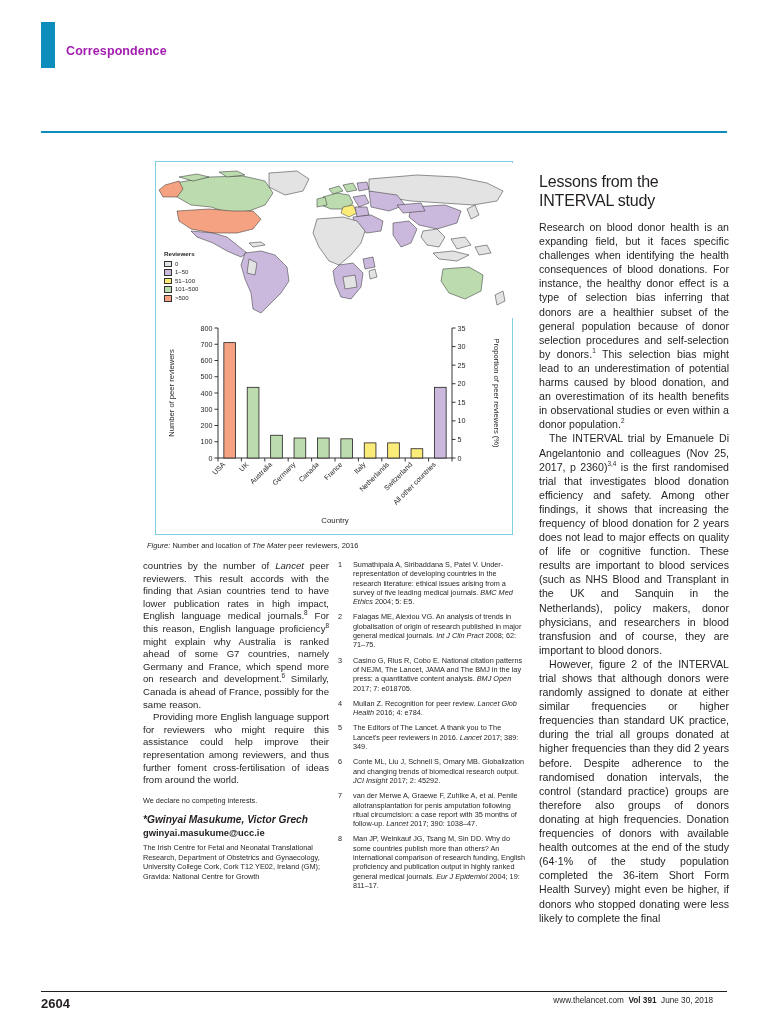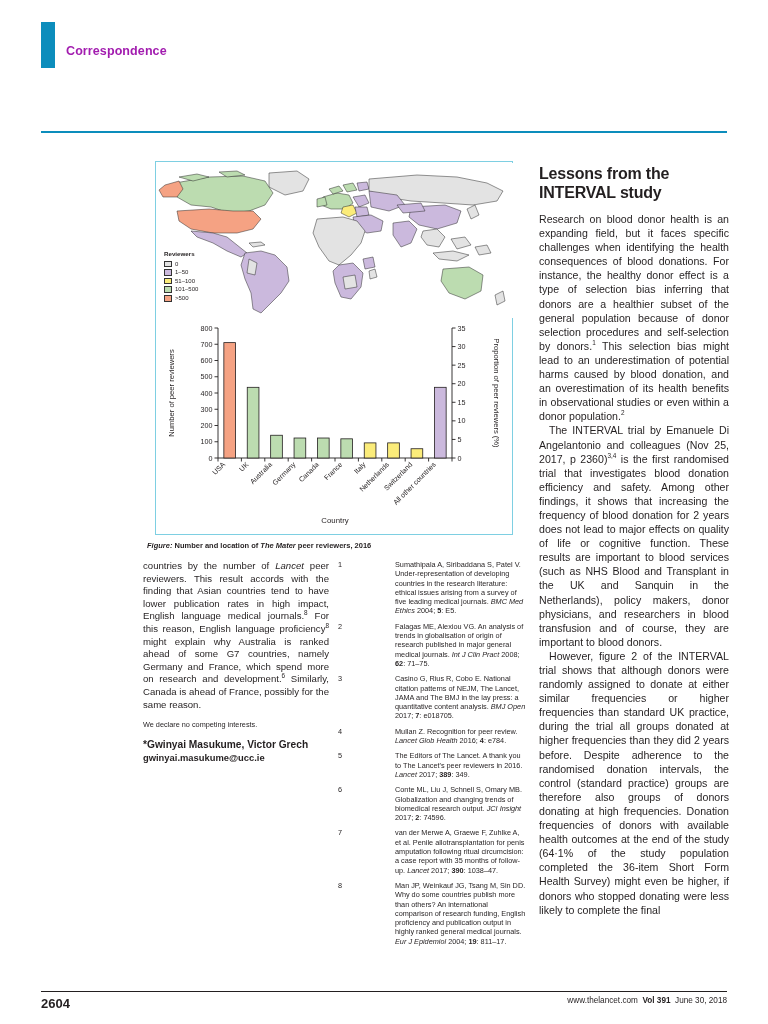--- a/index.html
+++ b/index.html
@@ -33,46 +33,46 @@
   #col-mid   { position:absolute; left:338px; top:554px; width:188px; }
   #col-right { position:absolute; left:539px; top:160px; width:190px; }
 
   .body-p {
     font-size:9.6px; line-height:12.6px; text-align:justify;
     margin:0 0 0 0; color:#231f20; hyphens:auto;
   }
   .body-p.indent { text-indent:10px; }
   .sup { font-size:6.4px; vertical-align:super; line-height:0; }
   .it { font-style:italic; }
-  .bd { font-weight:bold; }
+  .bd { font-weight:normal; }
 
   
   #right-heading {
-    font-size:16px; line-height:19px; font-weight:bold;
-    color:#231f20; margin:4px 0 10px 0; letter-spacing:-.2px;
+    font-size:16px; line-height:19px; font-weight:normal;
+    color:#231f20; margin:12px 0 10px 0; letter-spacing:-.2px;
   }
   #col-right .body-p { font-size:10.6px; line-height:14.1px; }
 
   
   .small-p {
     font-size:7.3px; line-height:9.6px; color:#231f20; text-align:left;
     margin:0;
   }
   .authors {
-    font-size:10.2px; font-weight:bold;
+    font-size:10.2px; font-style:italic; font-weight:bold;
     color:#231f20; margin:9px 0 1px 0; line-height:12px;
   }
   .email {
     font-size:9.4px; font-weight:bold; color:#231f20; margin:0 0 5px 0;
   }
 
   
   .ref-row { display:flex; margin-top:6px; font-size:7.3px; line-height:9.3px; color:#231f20; }
   .ref-num { width:15px; flex:0 0 15px; }
-  .ref-txt { flex:1;margin-left:42px; }
+  .ref-txt { flex:1; }
 
   
   #figure-block {
     position:absolute; left:155px; top:161px; width:358px; height:374px;
     border:1px solid #7ecfe2; background:#ffffff;
   }
   #figure-caption {
     position:absolute; left:147px; top:541px; width:380px;
     font-size:7.5px; font-weight:bold; color:#231f20;
   }
@@ -95,21 +95,21 @@
   
   #chart-wrap { position:absolute; left:0px; top:156px; width:356px; height:216px; }
   #chart-svg { display:block; }
 
   
   #footer-rule { position:absolute; left:41px; top:991px; width:686px; height:1px; background:#231f20; }
   #page-num {
     position:absolute; left:41px; top:996px; font-size:13px; font-weight:bold; color:#231f20;
   }
   #footer-right {
-    position:absolute; right:41px; top:996px; font-size:8.2px; color:#231f20; text-align:left;
+    position:absolute; right:55px; top:996px; font-size:8.2px; color:#231f20; text-align:left;
   }
   #footer-right .vol { font-weight:bold; }
 </style>
 </head>
 <body>
 
 <div id="header">
   <div id="header-bar"></div>
   <div id="header-title">Correspondence</div>
   <div id="header-rule"></div>
@@ -281,25 +281,27 @@
   </div>
 </div>
 
 <div id="figure-caption">
   <span class="bd it">Figure:</span><span class="bd"> Number and location of </span><span class="bd it">The Mater</span><span class="bd"> peer reviewers, 2016</span>
 </div>
 
 <div id="col-left">
   <p class="body-p"><span>countries by the number of </span><span class="it">Lancet</span><span> peer reviewers. This result accords with the finding that Asian countries tend to have lower publication rates in high impact, English language medical journals.</span><span class="sup">8</span><span> For this reason, English language proficiency</span><span class="sup">8</span><span> might explain why Australia is ranked ahead of some G7 countries, namely Germany and France, which spend more on research and development.</span><span class="sup">6</span><span> Similarly, Canada is ahead of France, possibly for the same reason.</span></p>
 
+  <p class="body-p indent">Providing more English language support for reviewers who might require this assistance could help improve their representation among reviewers, and thus further foment cross-fertilisation of ideas from around the world.</p>
 
   <p class="small-p" style="margin-top:9px;">We declare no competing interests.</p>
 
   <p class="authors">*Gwinyai Masukume, Victor Grech</p>
   <p class="email">gwinyai.masukume@ucc.ie</p>
+  <p class="small-p">The Irish Centre for Fetal and Neonatal Translational Research, Department of Obstetrics and Gynaecology, University College Cork, Cork T12 YE02, Ireland (GM); Gravida: National Centre for Growth</p>
 </div>
 
 <div id="col-mid">
   <div id="ref-list">
       <div class="ref-row">
         <div class="ref-num">1</div>
         <div class="ref-txt"><span>Sumathipala A, Siribaddana S, Patel V. Under-representation of developing countries in the research literature: ethical issues arising from a survey of five leading medical journals. </span><span class="it">BMC Med Ethics</span><span> 2004; </span><span class="bd">5</span><span>: E5.</span></div>
       </div>
       <div class="ref-row">
         <div class="ref-num">2</div>
@@ -312,21 +314,21 @@
       <div class="ref-row">
         <div class="ref-num">4</div>
         <div class="ref-txt"><span>Mullan Z. Recognition for peer review. </span><span class="it">Lancet Glob Health</span><span> 2016; </span><span class="bd">4</span><span>: e784.</span></div>
       </div>
       <div class="ref-row">
         <div class="ref-num">5</div>
         <div class="ref-txt"><span>The Editors of The Lancet. A thank you to The Lancet's peer reviewers in 2016. </span><span class="it">Lancet</span><span> 2017; </span><span class="bd">389</span><span>: 349.</span></div>
       </div>
       <div class="ref-row">
         <div class="ref-num">6</div>
-        <div class="ref-txt"><span>Conte ML, Liu J, Schnell S, Omary MB. Globalization and changing trends of biomedical research output. </span><span class="it">JCI Insight</span><span> 2017; </span><span class="bd">2</span><span>: 74596.</span></div>
+        <div class="ref-txt"><span>Conte ML, Liu J, Schnell S, Omary MB. Globalization and changing trends of biomedical research output. </span><span class="it">JCI Insight</span><span> 2017; </span><span class="bd">2</span><span>: 45292.</span></div>
       </div>
       <div class="ref-row">
         <div class="ref-num">7</div>
         <div class="ref-txt"><span>van der Merwe A, Graewe F, Zuhlke A, et al. Penile allotransplantation for penis amputation following ritual circumcision: a case report with 35 months of follow-up. </span><span class="it">Lancet</span><span> 2017; </span><span class="bd">390</span><span>: 1038–47.</span></div>
       </div>
       <div class="ref-row">
         <div class="ref-num">8</div>
         <div class="ref-txt"><span>Man JP, Weinkauf JG, Tsang M, Sin DD. Why do some countries publish more than others? An international comparison of research funding, English proficiency and publication output in highly ranked general medical journals. </span><span class="it">Eur J Epidemiol</span><span> 2004; </span><span class="bd">19</span><span>: 811–17.</span></div>
       </div>
     </div>

